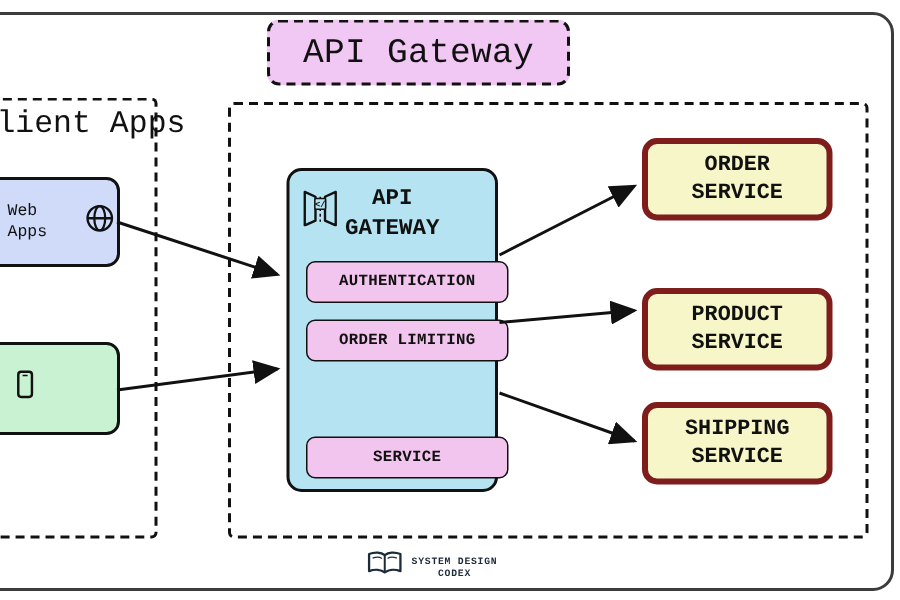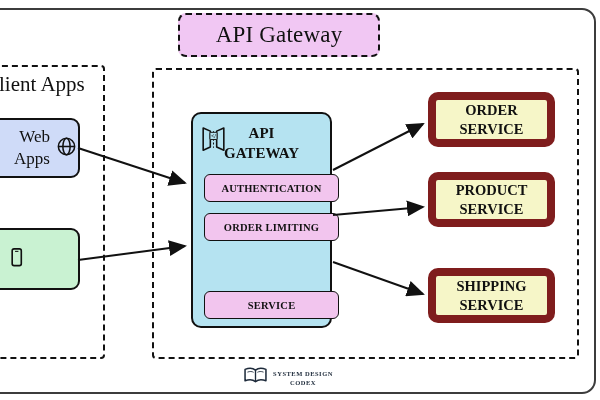--- a/index.html
+++ b/index.html
@@ -1,18 +1,18 @@
 <!DOCTYPE html>
 <html><head>
 <meta charset="utf-8">
 <style>
   html,body { margin:0; padding:0; background:#fff; }
   .stage {
     position:relative; width:600px; height:400px; overflow:hidden;
-    background:#ffffff; font-family:Liberation Serif, serif; color:#111;
+    background:#ffffff; font-family:Liberation Mono, monospace; color:#111;
   }
   .outer-frame {
     position:absolute; left:-30px; top:8px; width:622px; height:382px;
     border:2px solid #3c3c3c; border-radius:14px; background:#fff;
   }
   .title-box {
     position:absolute; left:178px; top:13px; width:198px; height:40px;
     background:#f1c7f3; border:2.5px dashed #111; border-radius:8px;
     display:flex; align-items:center; justify-content:center;
     font-size:23px; letter-spacing:0.2px;
@@ -24,21 +24,21 @@
   .client-label {
     position:absolute; left:-15px; top:72px; font-size:21px; white-space:nowrap;
   }
   .node {
     position:absolute; border:2px solid #111; border-radius:9px;
     display:flex; align-items:center; box-sizing:border-box;
     padding-left:18px; gap:5px;
   }
   .node.web    { left:-15px; top:118px; width:95px; height:60px; background:#cfdbf8; }
   .node.mobile { left:-15px; top:228px; width:95px; height:62px; background:#c9f2d2; }
-  .node-label  { font-size:17px; line-height:1.3; width:48px;text-align:right; }
+  .node-label  { font-size:11px; line-height:1.3; width:48px; }
   .center-box {
     position:absolute; left:152px; top:68px; width:423px; height:287px;
     border:2.5px dashed #111; border-radius:4px;
   }
   .gateway {
     position:absolute; left:191px; top:112px; width:141px; height:216px;
     background:#b5e3f1; border:2px solid #111; border-radius:10px; box-sizing:border-box;
   }
   .gateway-title {
     margin-top:9px; text-align:center; font-weight:bold; font-size:15px;
@@ -47,26 +47,26 @@
   .gateway-icon { position:absolute; left:7px; top:10px; }
   .feature {
     position:absolute; left:11px; width:135px; height:28px;
     background:#f2c5ee; border:1.5px solid #111; border-radius:6px;
     display:flex; align-items:center; justify-content:center;
     font-size:10.5px; font-weight:bold; letter-spacing:0.2px; box-sizing:border-box;
   }
   .f0{top:60px} .f1{top:99px} .f2{top:138px} .f3{top:177px}
   .service {
     position:absolute; left:428px; width:127px; height:55px;
-    background:#f6f6c8; border:8px solid #7f1d1d; border-radius:10px;
+    background:#f6f6c8; border:4px solid #7f1d1d; border-radius:10px;
     display:flex; align-items:center; justify-content:center; text-align:center;
     font-weight:bold; font-size:14.5px; line-height:1.3; box-sizing:border-box;
     padding:0 16px;
   }
-  .s0{top:92px} .s1{top:172px} .s2{top:268px}
+  .s0{top:92px} .s1{top:192px} .s2{top:268px}
   .arrows { position:absolute; left:0; top:0; pointer-events:none; }
   .footer {
     position:absolute; left:0; top:367px; width:600px;
     display:flex; justify-content:center; align-items:center; gap:5px;
     transform:translateX(-12px);
   }
   .brand-text {
     color:#1d2a3a; font-weight:bold; font-size:6.5px; letter-spacing:0.5px;
     line-height:1.25; text-align:center; white-space:nowrap;
   }

